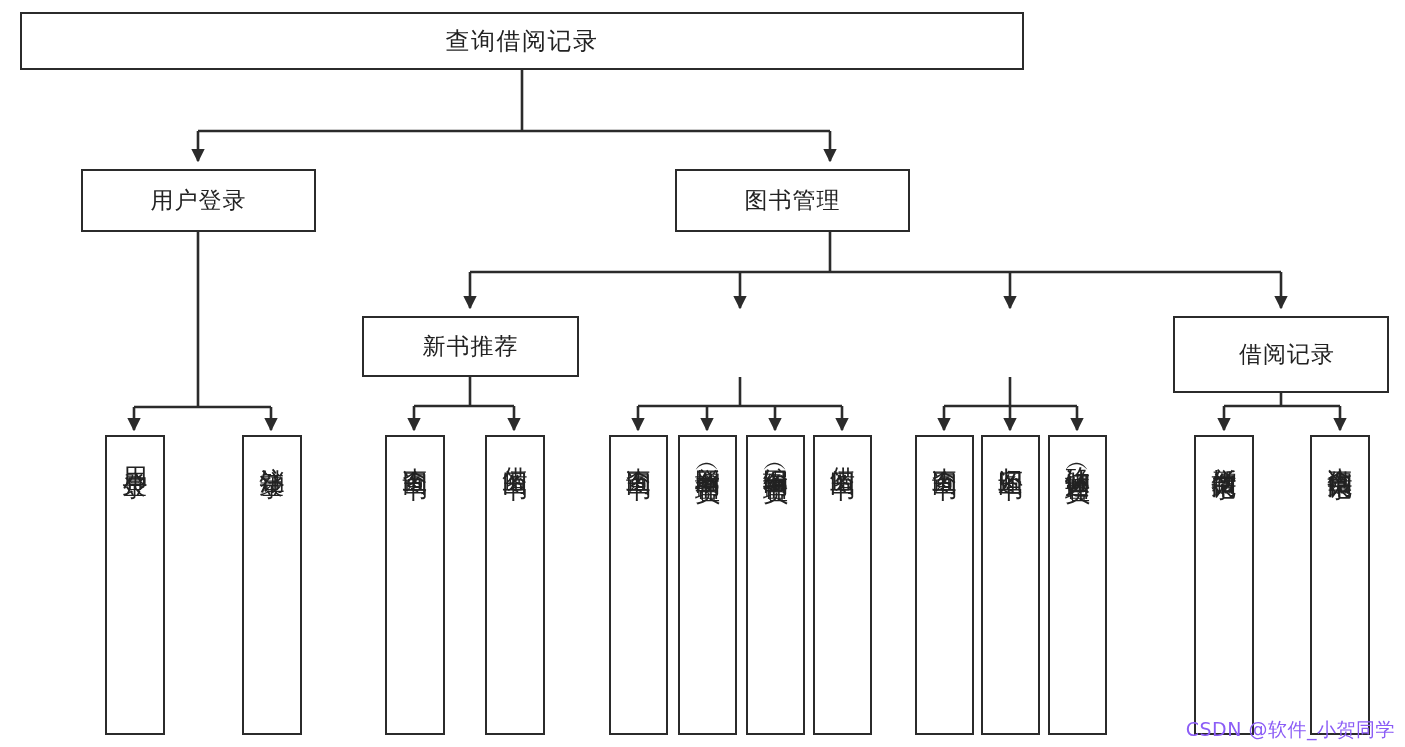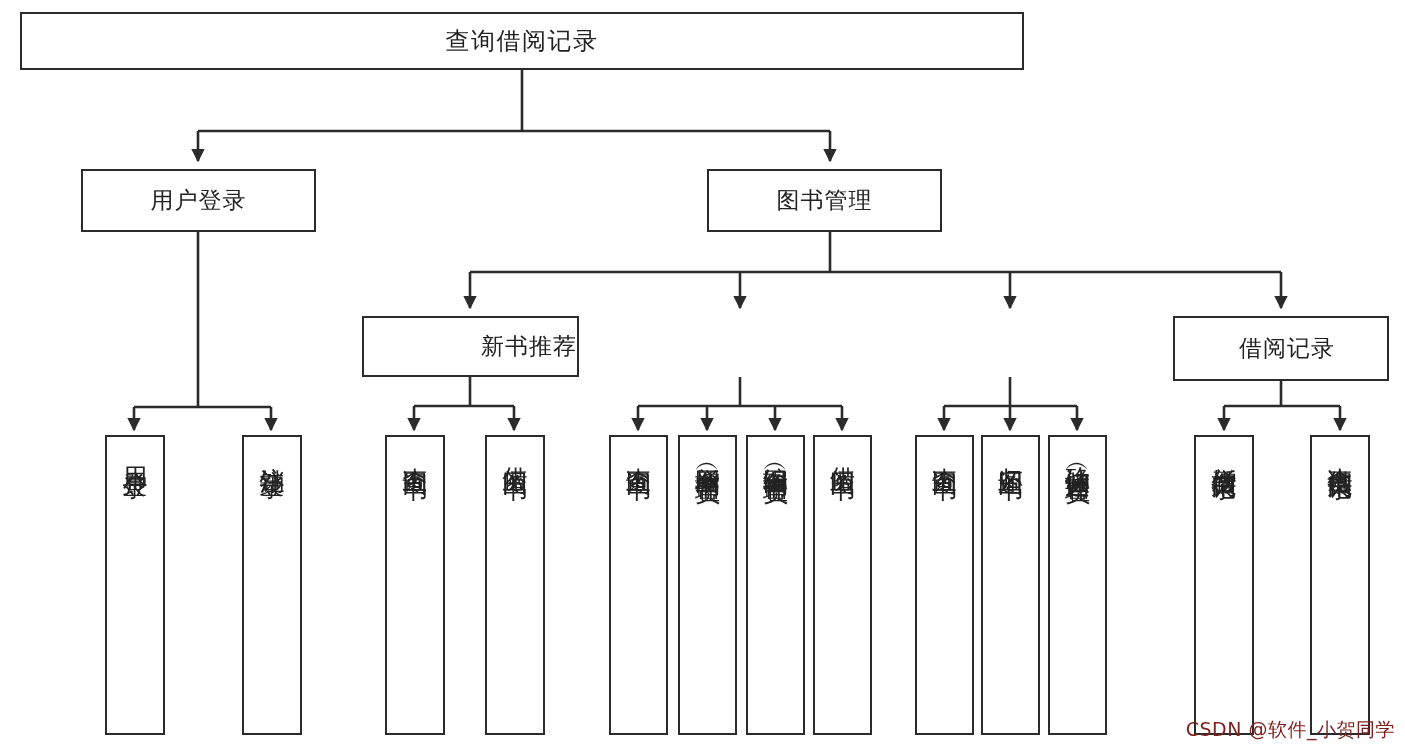--- a/index.html
+++ b/index.html
@@ -53,21 +53,21 @@
     text-orientation:upright;
     font-size:25px;
     letter-spacing:3px;
     line-height:1;
   }
   .node.vert.tall .label{ letter-spacing:2px; }
   .watermark{
     position:absolute;
     right:10px;bottom:4px;
     font-size:19px;
-    color:#7f1d1d;
+    color:#8b5cf6;
     letter-spacing:0.5px;
     white-space:nowrap;
     user-select:none;
   }
 </style>
 </head>
 <body>
 
 <div id="diagram">
 
@@ -122,28 +122,28 @@
     </g>
   </svg>
 
   <div class="node horiz root" style="left:20px;top:12px;width:1004px;height:58px;">
     <span class="label">查询借阅记录</span>
   </div>
 
   <div class="node horiz" style="left:81px;top:169px;width:235px;height:63px;">
     <span class="label">用户登录</span>
   </div>
-  <div class="node horiz" style="left:707px;top:169px;width:235px;height:63px;">
+  <div class="node horiz" style="left:675px;top:169px;width:235px;height:63px;">
     <span class="label">图书管理</span>
   </div>
 
-  <div class="node horiz" style="left:362px;top:316px;width:217px;height:61px;justify-content:flex-end;">
+  <div class="node horiz" style="left:362px;top:316px;width:217px;height:61px;">
     <span class="label">新书推荐</span>
   </div>
-  <div class="node horiz" style="left:1173px;top:316px;width:216px;height:65px;padding-left:12px;">
+  <div class="node horiz" style="left:1173px;top:316px;width:216px;height:77px;padding-left:12px;">
     <span class="label">借阅记录</span>
   </div>
 
   <div class="node vert" style="left:105px;top:435px;width:60px;height:300px;">
     <span class="label">用户登录</span>
   </div>
   <div class="node vert" style="left:242px;top:435px;width:60px;height:300px;">
     <span class="label">注销登录</span>
   </div>
 

